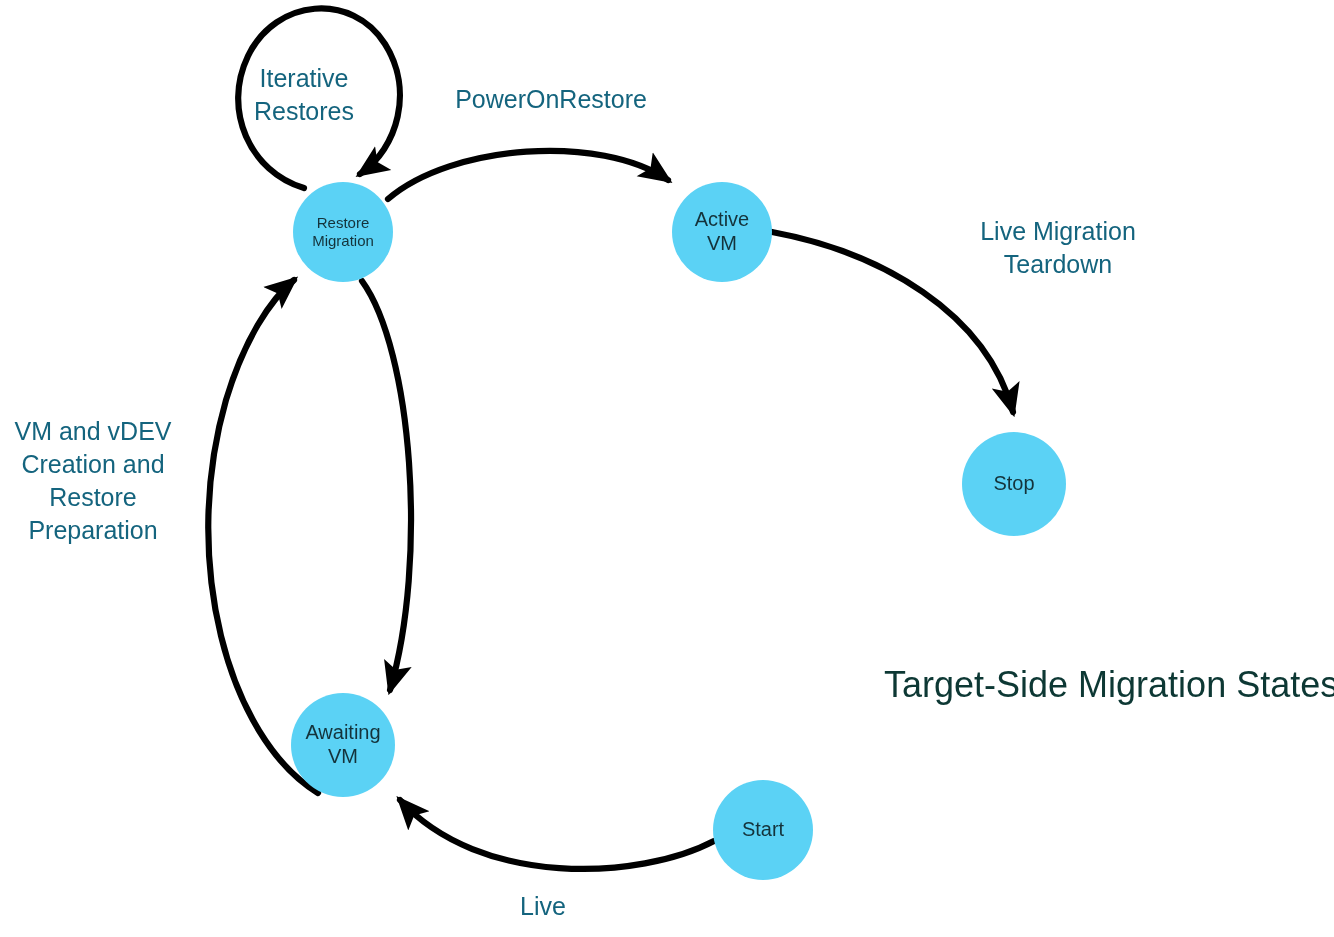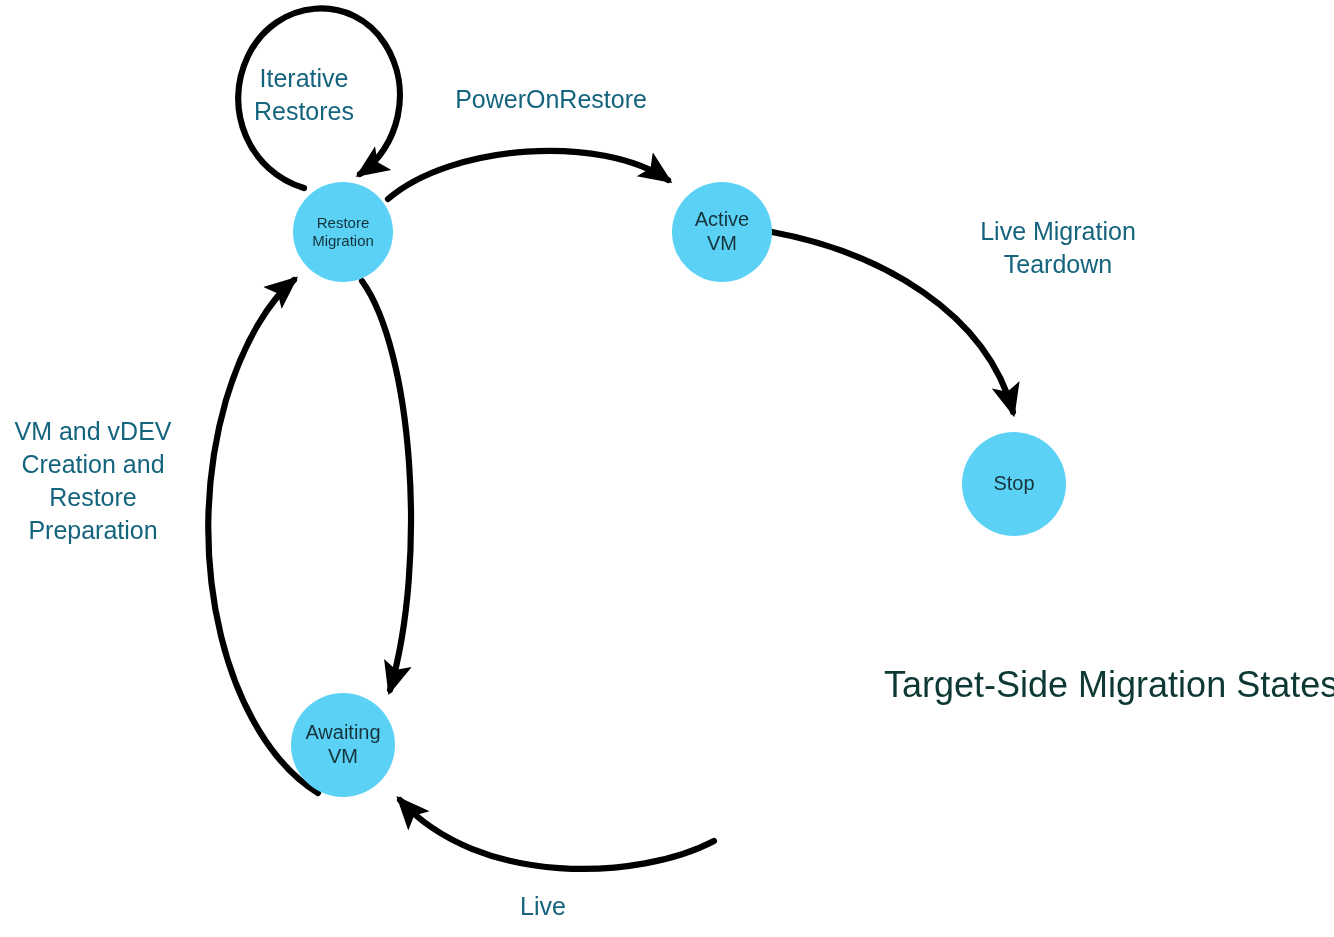--- a/index.html
+++ b/index.html
@@ -106,20 +106,23 @@
 
   <div class="node node-md" style="left:962px; top:432px; width:104px; height:104px;">
     <span class="node-label">Stop</span>
   </div>
 
   <div class="node node-md" style="left:291px; top:693px; width:104px; height:104px;">
     <span class="node-label">Awaiting
 VM</span>
   </div>
 
+  <div class="node node-md" style="left:713px; top:780px; width:100px; height:100px;">
+    <span class="node-label">Start</span>
+  </div>
 
   <div class="edge-label" style="left:228px; top:62px; width:152px;">Iterative
 Restores</div>
 
   <div class="edge-label" style="left:946px; top:215px; width:224px;">Live Migration
 Teardown</div>
 
   <div class="edge-label" style="left:415px; top:83px; width:272px;">PowerOnRestore</div>
 
   <div class="edge-label left-block" style="left:0px; top:415px; width:186px;">VM and vDEV

